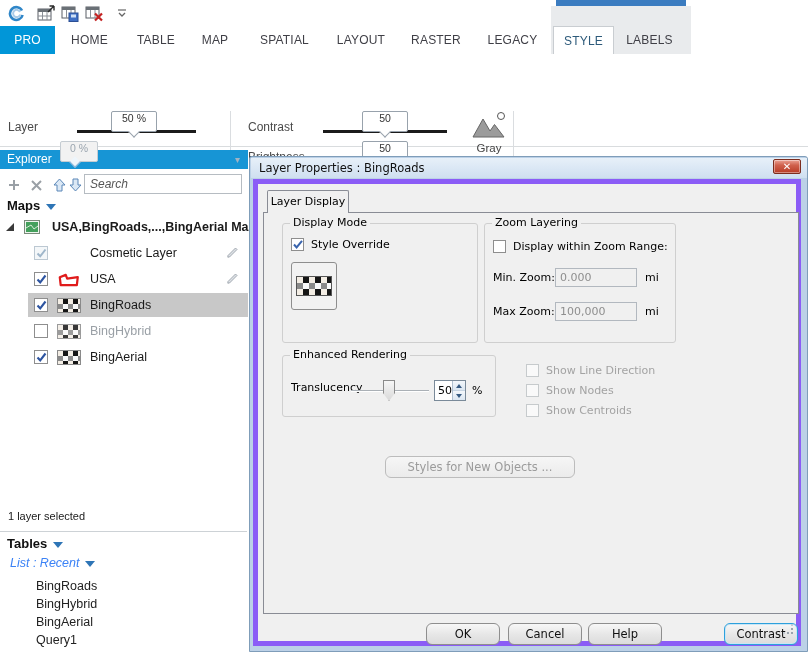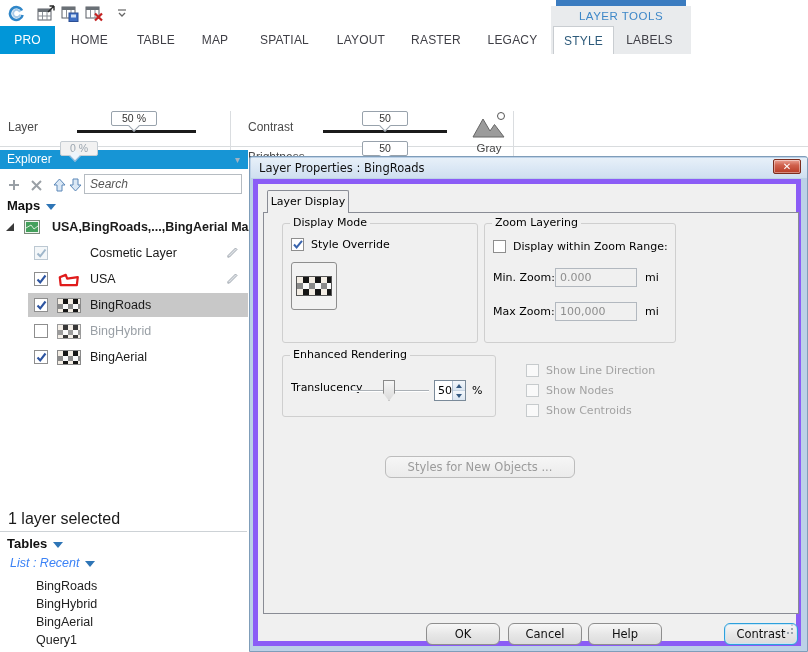--- a/index.html
+++ b/index.html
@@ -19,21 +19,21 @@
   .tab{position:absolute;top:26px;height:28px;display:flex;align-items:center;justify-content:center;
        font-size:12px;color:#3f3f46;letter-spacing:.2px;z-index:3}
   .tab.pro{background:#0196d8;color:#fff}
   .tab.active{background:#fff;border:1px solid #c9cdd1;border-bottom:none;color:#2d5a7a}
 
   
   .ribbon{position:absolute;left:0;top:54px;width:808px;height:93px;background:#fff;border-bottom:1px solid #d9dcde}
   .rlabel{position:absolute;font-size:12px;color:#4a4a4a}
   .track{position:absolute;height:3px;background:#1b1b1b}
   .track.dim{background:#9a9a9a}
-  .bubble{position:absolute;height:15px;background:#fff;border:1px solid #98a2ac;border-radius:2px;
+  .bubble{position:absolute;height:21px;background:#fff;border:1px solid #98a2ac;border-radius:2px;
           font-size:10.5px;color:#333;text-align:center;line-height:13px;z-index:4}
   .bubble::after{content:'';position:absolute;left:50%;bottom:-5px;width:7px;height:7px;background:#fff;
           border-right:1px solid #98a2ac;border-bottom:1px solid #98a2ac;transform:translateX(-50%) rotate(45deg)}
   .bubble.dim{background:#f2f2f2;color:#9aa5af;border-color:#c5ccd2}
   .bubble.ptr-left::after{left:14px;border-color:#8ab4d8;background:#eef5fb}
   .gtitle{position:absolute;top:126px;font-size:12px;color:#666;text-align:center}
   .vsep{position:absolute;top:57px;height:84px;width:1px;background:#dadde0}
   .grayscale{position:absolute;left:464px;top:57px;width:50px;height:76px;display:flex;flex-direction:column;
              align-items:center;font-size:11.5px;color:#444;line-height:13px;text-align:center}
   .grayscale svg{margin-bottom:3px}
@@ -58,21 +58,21 @@
   .expander{width:0;height:0;border-bottom:8px solid #3a3a3a;border-left:8px solid transparent;margin:0 6px 0 6px;flex:none}
   .cb14{width:14px;height:14px;background:#fff;border:1px solid #8e8e8e;flex:none;position:relative}
   .cb14.disabled{border-color:#bcc8d2;background:#f4f7f9}
   .licon{width:24px;height:16px;margin-left:9px;flex:none;display:flex;align-items:center;justify-content:center}
   .lname{margin-left:9px;font-size:12.5px;color:#1a1a1a;white-space:nowrap}
   .lname.bold{font-weight:bold;margin-left:8px}
   .lname.dim{color:#9aa0a6}
   .pencil{margin-left:auto;margin-right:9px;flex:none}
   .checker{background-color:#fff;background-image:conic-gradient(#151515 0 25%, #fafafa 0 50%, #8a8a8a 0 75%, #f3ede4 0)}
   .raster-ic{width:24px;height:15px;background-size:10px 10px;border:1px solid #8a8a8a}
-  .status{position:absolute;left:8px;top:360px;font-size:16px;color:#1a1a1a}
+  .status{position:absolute;left:8px;top:360px;font-size:11px;color:#1a1a1a}
   .hline{position:absolute;left:0;top:381px;width:247px;height:1px;background:#cdd2d6}
   .listmode{position:absolute;left:10px;top:406px;font-size:12.5px;font-style:italic;color:#3b82f6}
   .tbl-items{position:absolute;left:36px;top:427px;font-size:12.5px;color:#222;line-height:18px}
 
   
   .dialog{position:absolute;left:249px;top:156px;width:559px;height:496px;background:#bcd1e7;
           border:1px solid #7f9db9;border-radius:3px 3px 0 0;font-family:"DejaVu Sans",sans-serif;z-index:10}
   .dlg-titlebar{position:absolute;left:1px;top:1px;width:556px;height:20px;background:linear-gradient(#e7f0f9,#cfdff0)}
   .dlg-title{position:absolute;left:8px;top:3px;font-size:11.5px;color:#101010}
   .dlg-close{position:absolute;top:2px;right:6px;width:28px;height:15px;
@@ -157,21 +157,20 @@
     <div class="qbtn" style="left:112px">
       <svg width="10" height="11" viewBox="0 0 10 11">
         <path d="M1 2 h8" stroke="#666" stroke-width="1.2"></path>
         <path d="M2 5 l3 3 l3 -3" fill="none" stroke="#666" stroke-width="1.3"></path>
       </svg>
     </div>
   </div>
 
   <div class="ctx-panel"></div>
   <div class="ctx-bar"></div>
-  <div class="ctx-label">LAYER TOOLS</div>
 
   <div class="tab pro" style="left:0;width:55px">PRO</div>
   <div class="tab" style="left:57px;width:65px">HOME</div>
   <div class="tab" style="left:123px;width:66px">TABLE</div>
   <div class="tab" style="left:189px;width:52px">MAP</div>
   <div class="tab" style="left:245px;width:79px">SPATIAL</div>
   <div class="tab" style="left:324px;width:74px">LAYOUT</div>
   <div class="tab" style="left:474px;width:77px">LEGACY</div>
   <div class="tab" style="left:398px;width:76px">RASTER</div>
   <div class="tab active" style="left:553px;width:61px">STYLE</div>

